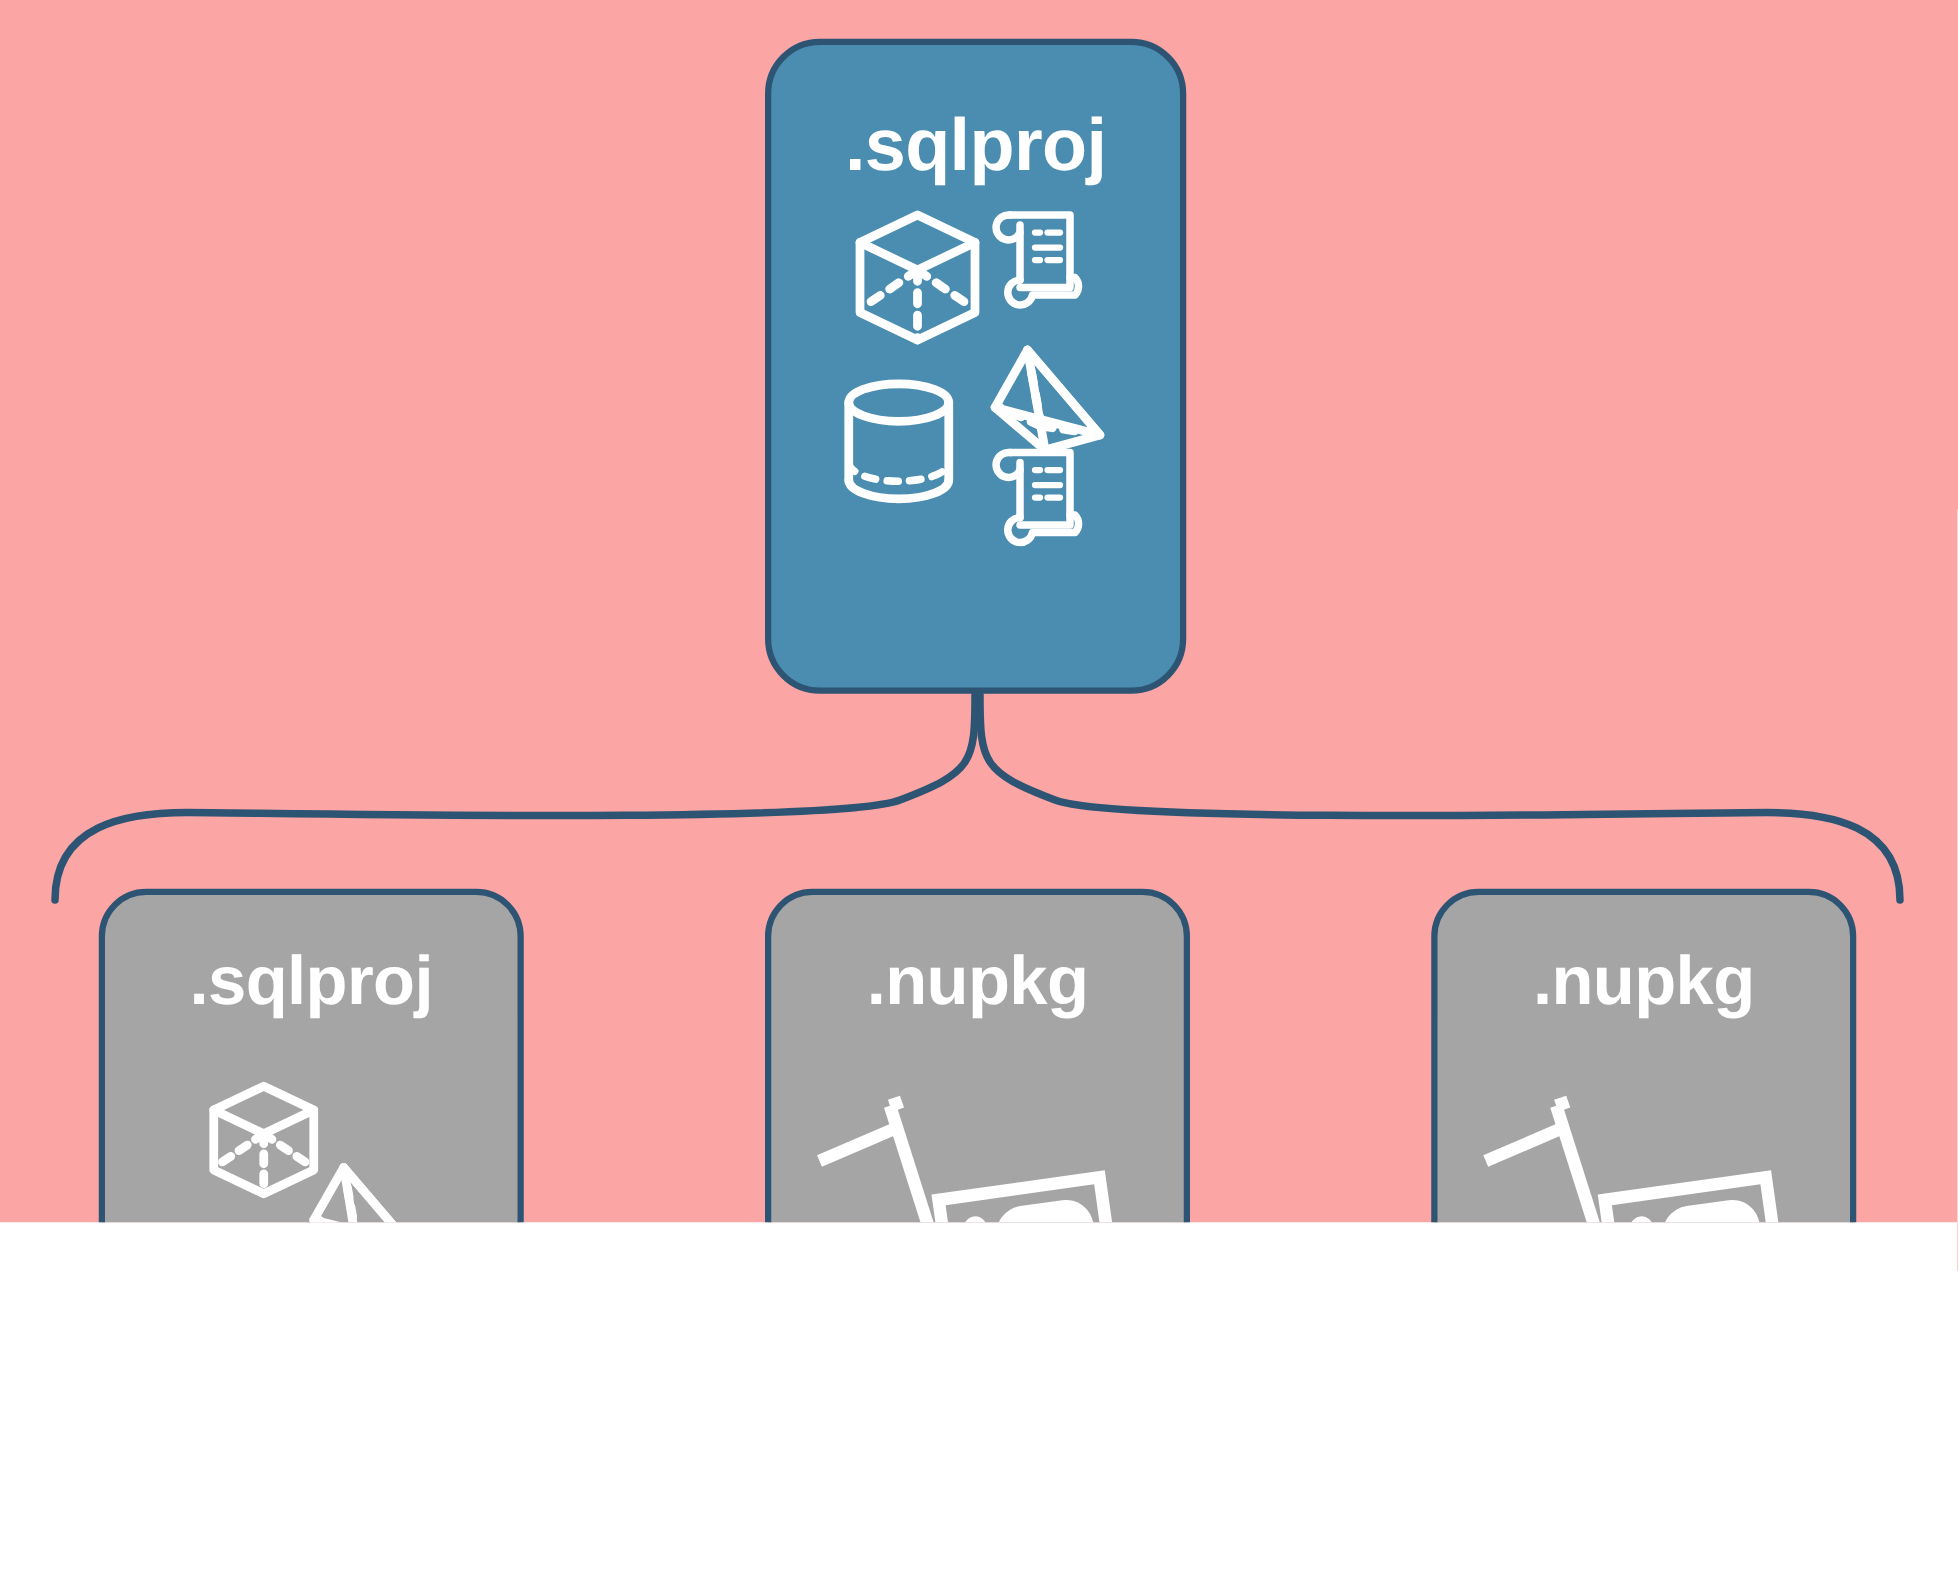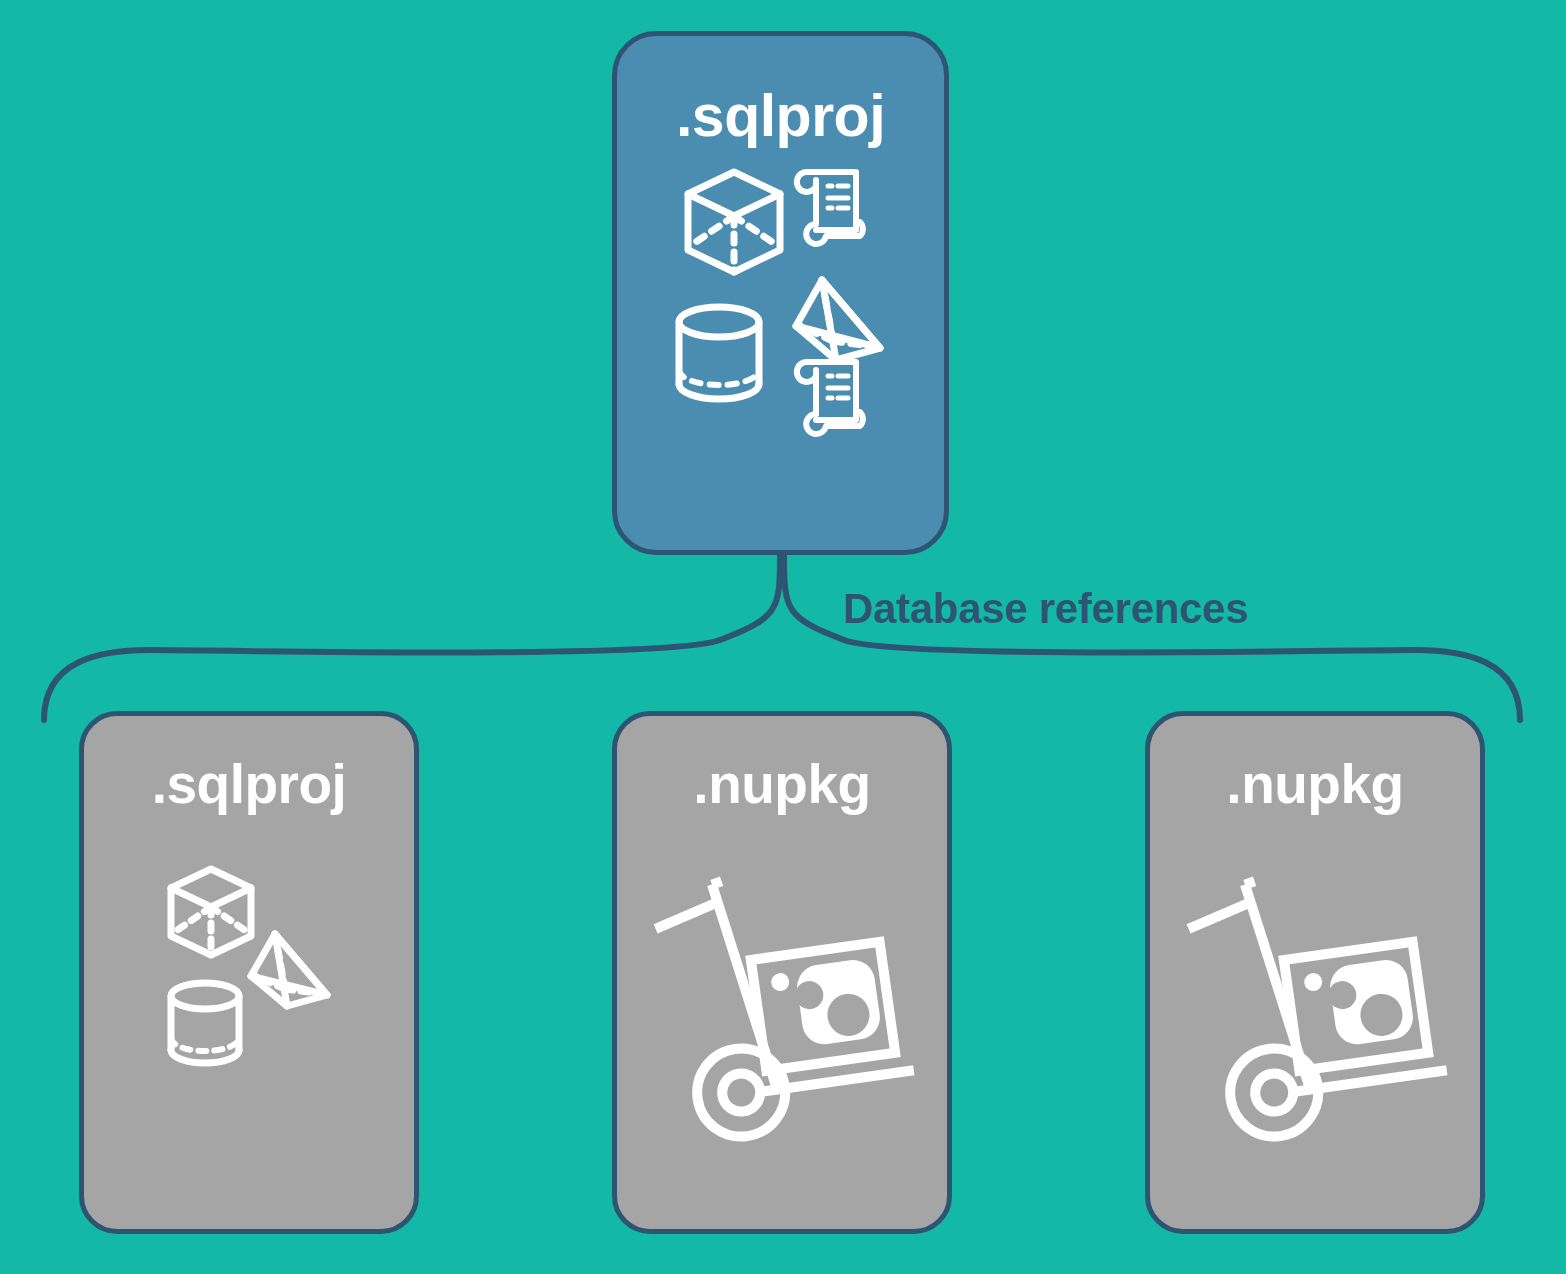--- a/index.html
+++ b/index.html
@@ -7,22 +7,22 @@
     margin: 0;
     padding: 0;
     background: #ffffff;
   }
   body {
     font-family: "Liberation Sans", sans-serif;
   }
   #canvas {
     position: relative;
     width: 1566px;
-    height: 1274px;
-    background: #14b8a6;
+    height: 978px;
+    background: #fca5a5;
     overflow: hidden;
   }
 
   
   .node {
     position: absolute;
     box-sizing: border-box;
     border: 5px solid #2d5473;
     border-radius: 38px;
     display: flex;
@@ -167,21 +167,20 @@
     <path d="M780 8
              C 780 62, 778 70, 720 92
              C 668 112, 210 102, 150 102
              C 100 102, 44 112, 44 172" stroke="#2d5473" stroke-width="6" stroke-linecap="round"></path>
     <path d="M784 8
              C 784 62, 786 70, 844 92
              C 896 112, 1354 102, 1414 102
              C 1464 102, 1520 112, 1520 172" stroke="#2d5473" stroke-width="6" stroke-linecap="round"></path>
   </svg>
 
-  <div id="bracket-label">Database references</div>
 
   <div class="node secondary s1">
     <div class="node-title">.sqlproj</div>
     <div class="node-art">
       <svg width="200" height="230" viewBox="0 0 200 230" fill="none" stroke="#ffffff" stroke-width="7" stroke-linecap="round" stroke-linejoin="round">
 
         <g>
           <path d="M22 28 L62 9 L102 28 L102 76 L62 95 L22 76 Z"></path>
           <path d="M22 28 L62 47 L102 28"></path>
           <path d="M62 47 L62 95" stroke-dasharray="8 8"></path>

